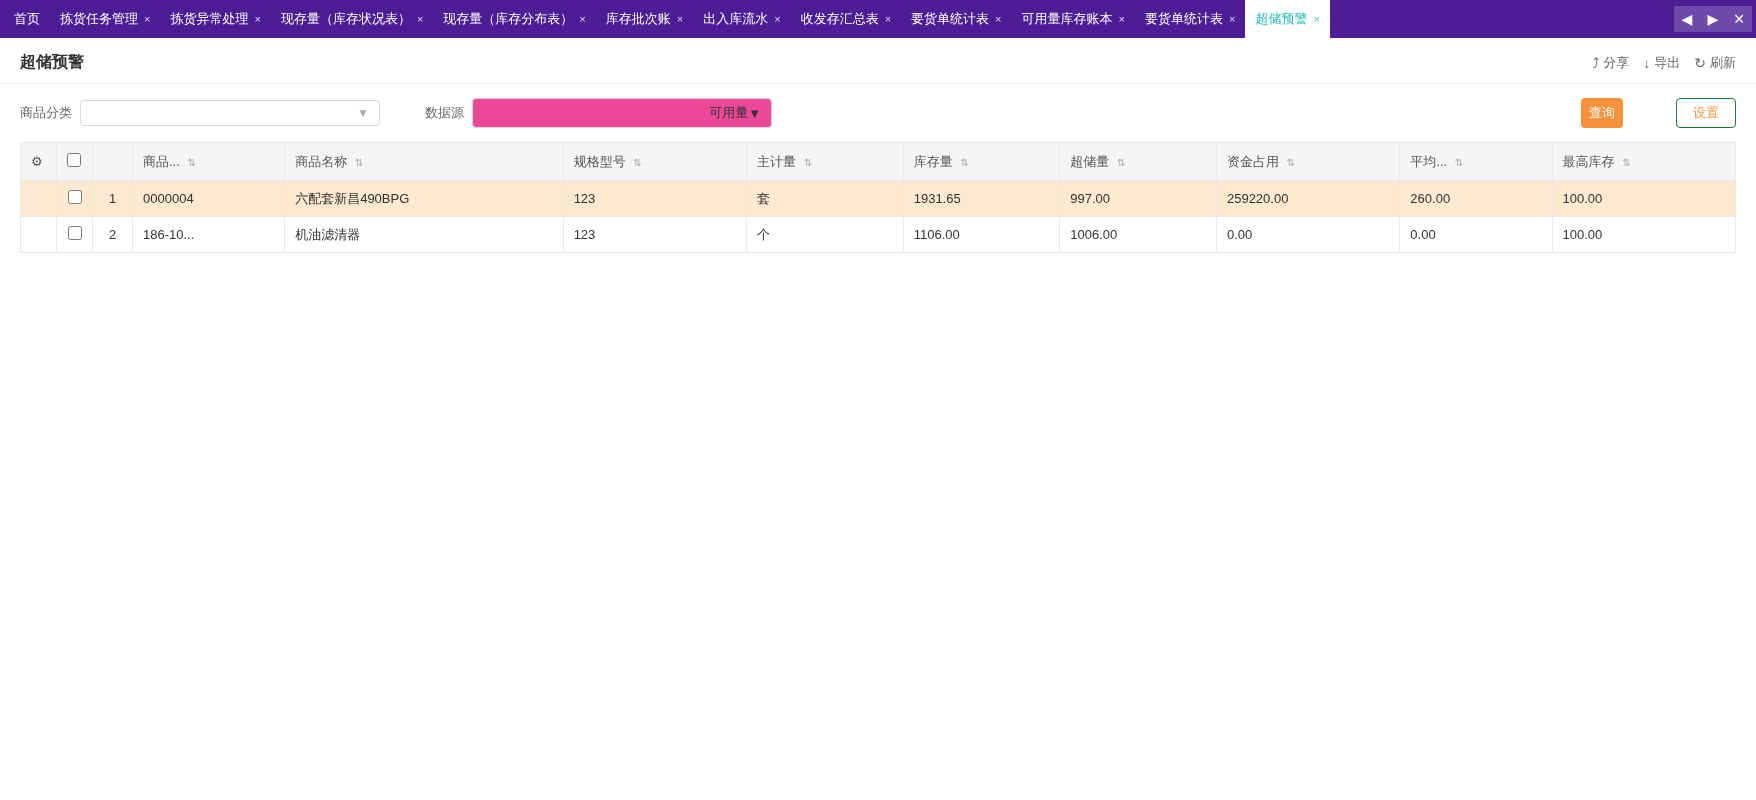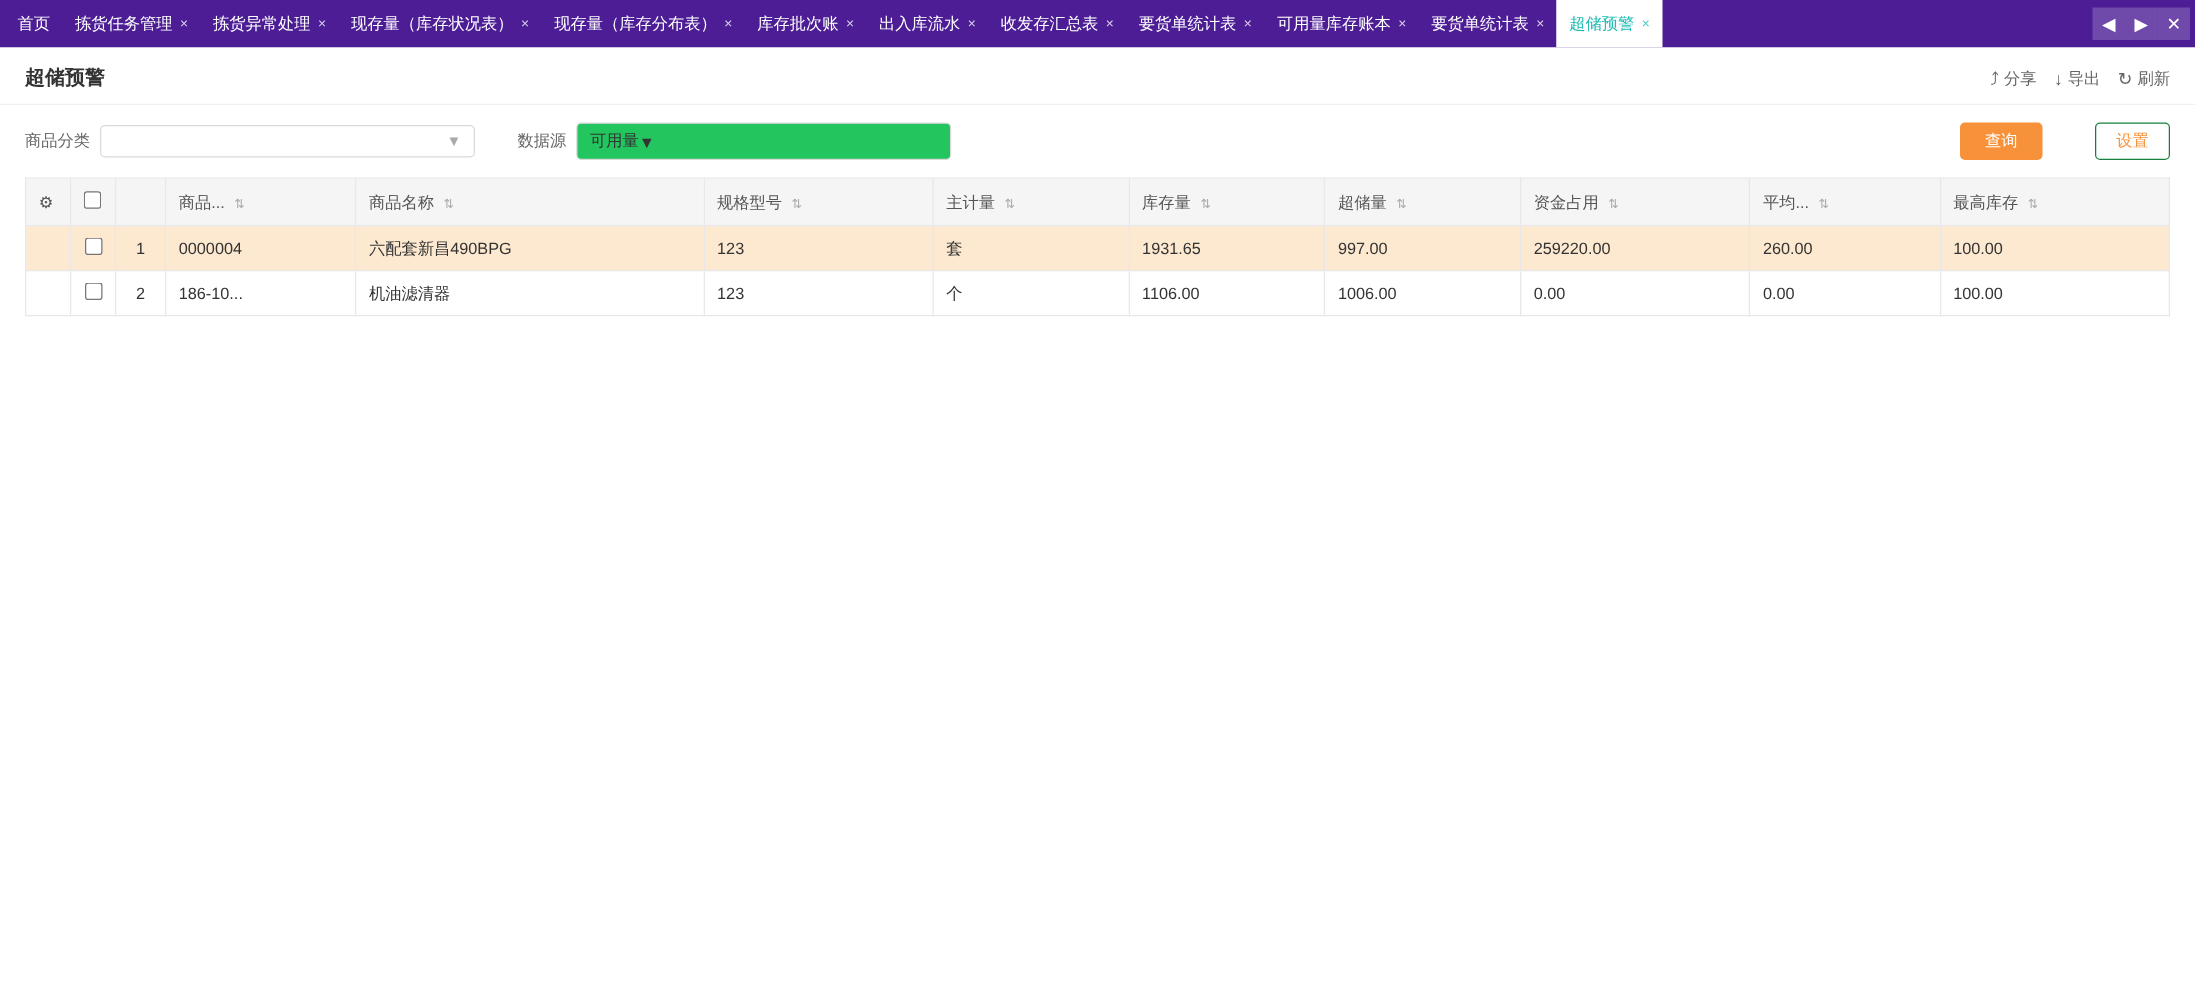--- a/index.html
+++ b/index.html
@@ -82,21 +82,21 @@
       background: none;
       border: none;
     }
     .action-icon { font-size: 14px; }
 
     
     .filter-area {
       display: flex;
       align-items: center;
       padding: 14px 20px;
-      gap: 34px;
+      gap: 45px;
       background: #fff;
     }
     .filter-item {
       display: flex;
       align-items: center;
       gap: 8px;
     }
     .filter-label {
       color: #666;
       font-size: 13px;
@@ -118,32 +118,32 @@
     .filter-select .arrow-down { color: #aaa; font-size: 12px; margin-left: 8px; }
 
     .filter-datasource {
       display: flex;
       align-items: center;
       border: 1px solid #d9d9d9;
       border-radius: 4px;
       padding: 5px 10px;
       min-width: 300px;
       cursor: pointer;
-      background: #22c55e;
+      background: #ec4899;
       font-size: 13px;
       color: #333;
-      justify-content: flex-start;
+      justify-content: flex-end;
     }
 
     .btn-query {
       background: #f7923a;
       color: #fff;
       border: none;
       border-radius: 4px;
-      padding: 6px 20px;
+      padding: 6px 8px;
       font-size: 13px;
       cursor: pointer;
       margin-left: auto;
     }
 
     .btn-settings {
       background: #fff;
       color: #f7923a;
       border: 1px solid #15803d;
       border-radius: 4px;

